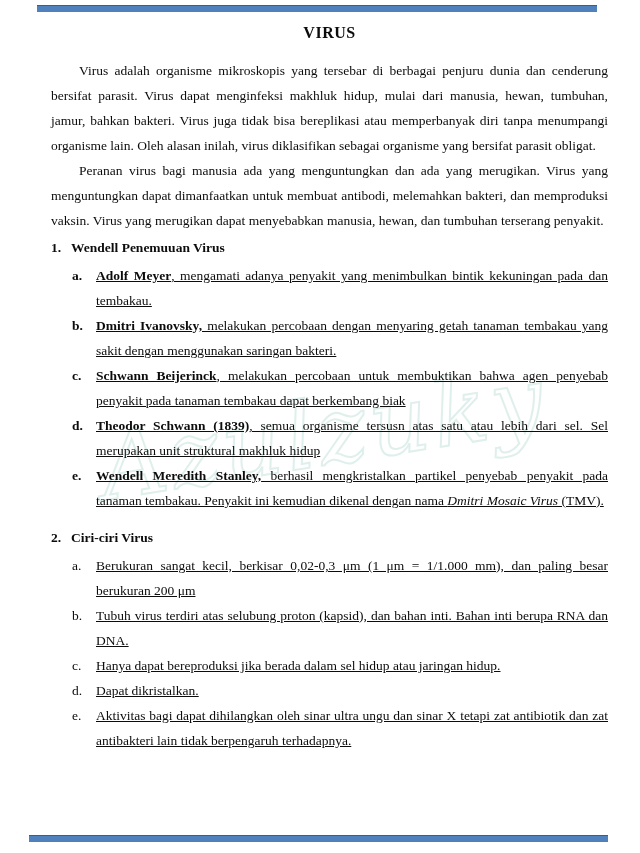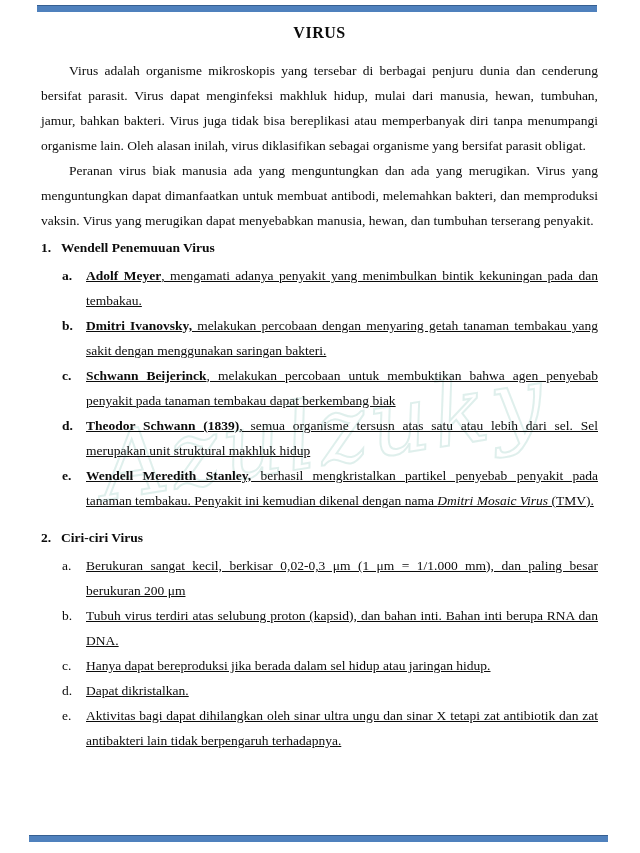--- a/index.html
+++ b/index.html
@@ -34,21 +34,21 @@
     font-style: italic;
     font-size: 92px;
     letter-spacing: 4px;
     fill: none;
     stroke: var(--watermark, #b9ddd6);
     stroke-width: 2px;
   }
 
   .content {
     position: absolute;
-    left: 41px;
+    left: 51px;
     top: 20px;
     width: 557px;
     font-size: 13.5px;
     line-height: 25px;
   }
   .doc-title {
     font-size: 16px;
     font-weight: bold;
     text-align: center;
     letter-spacing: 0.5px;
@@ -84,21 +84,21 @@
 
   <svg class="watermark-wrap" width="480" height="160" viewBox="0 0 480 160">
     <text x="8" y="112">Azulzuky</text>
   </svg>
 
   <div class="content">
 
     <h1 class="doc-title">VIRUS</h1>
 
     <p class="para">Virus adalah organisme mikroskopis yang tersebar di berbagai penjuru dunia dan cenderung bersifat parasit. Virus dapat menginfeksi makhluk hidup, mulai dari manusia, hewan, tumbuhan, jamur, bahkan bakteri. Virus juga tidak bisa bereplikasi atau memperbanyak diri tanpa menumpangi organisme lain. Oleh alasan inilah, virus diklasifikan sebagai organisme yang bersifat parasit obligat.</p>
-    <p class="para">Peranan virus biak manusia ada yang menguntungkan dan ada yang merugikan. Virus yang menguntungkan dapat dimanfaatkan untuk membuat antibodi, melemahkan bakteri, dan memproduksi vaksin. Virus yang merugikan dapat menyebabkan manusia, hewan, dan tumbuhan terserang penyakit.</p>
+    <p class="para">Peranan virus bagi manusia ada yang menguntungkan dan ada yang merugikan. Virus yang menguntungkan dapat dimanfaatkan untuk membuat antibodi, melemahkan bakteri, dan memproduksi vaksin. Virus yang merugikan dapat menyebabkan manusia, hewan, dan tumbuhan terserang penyakit.</p>
 
     <div class="section s1">
       <div class="sec-heading">
         <span class="sec-num">1.</span>
         <span class="sec-title">Wendell Penemuuan Virus</span>
       </div>
       <div class="items">
 
         <div class="item">
           <span class="item-marker">a.</span>

